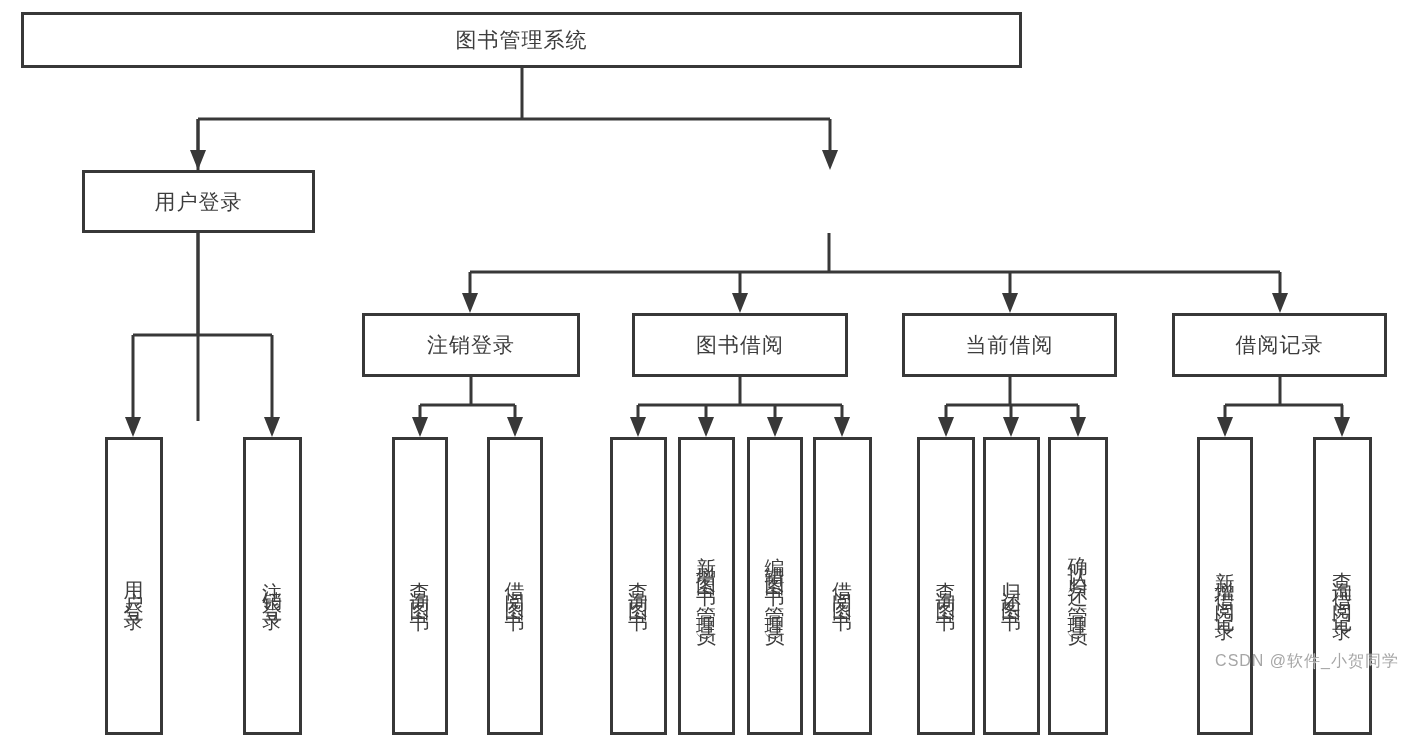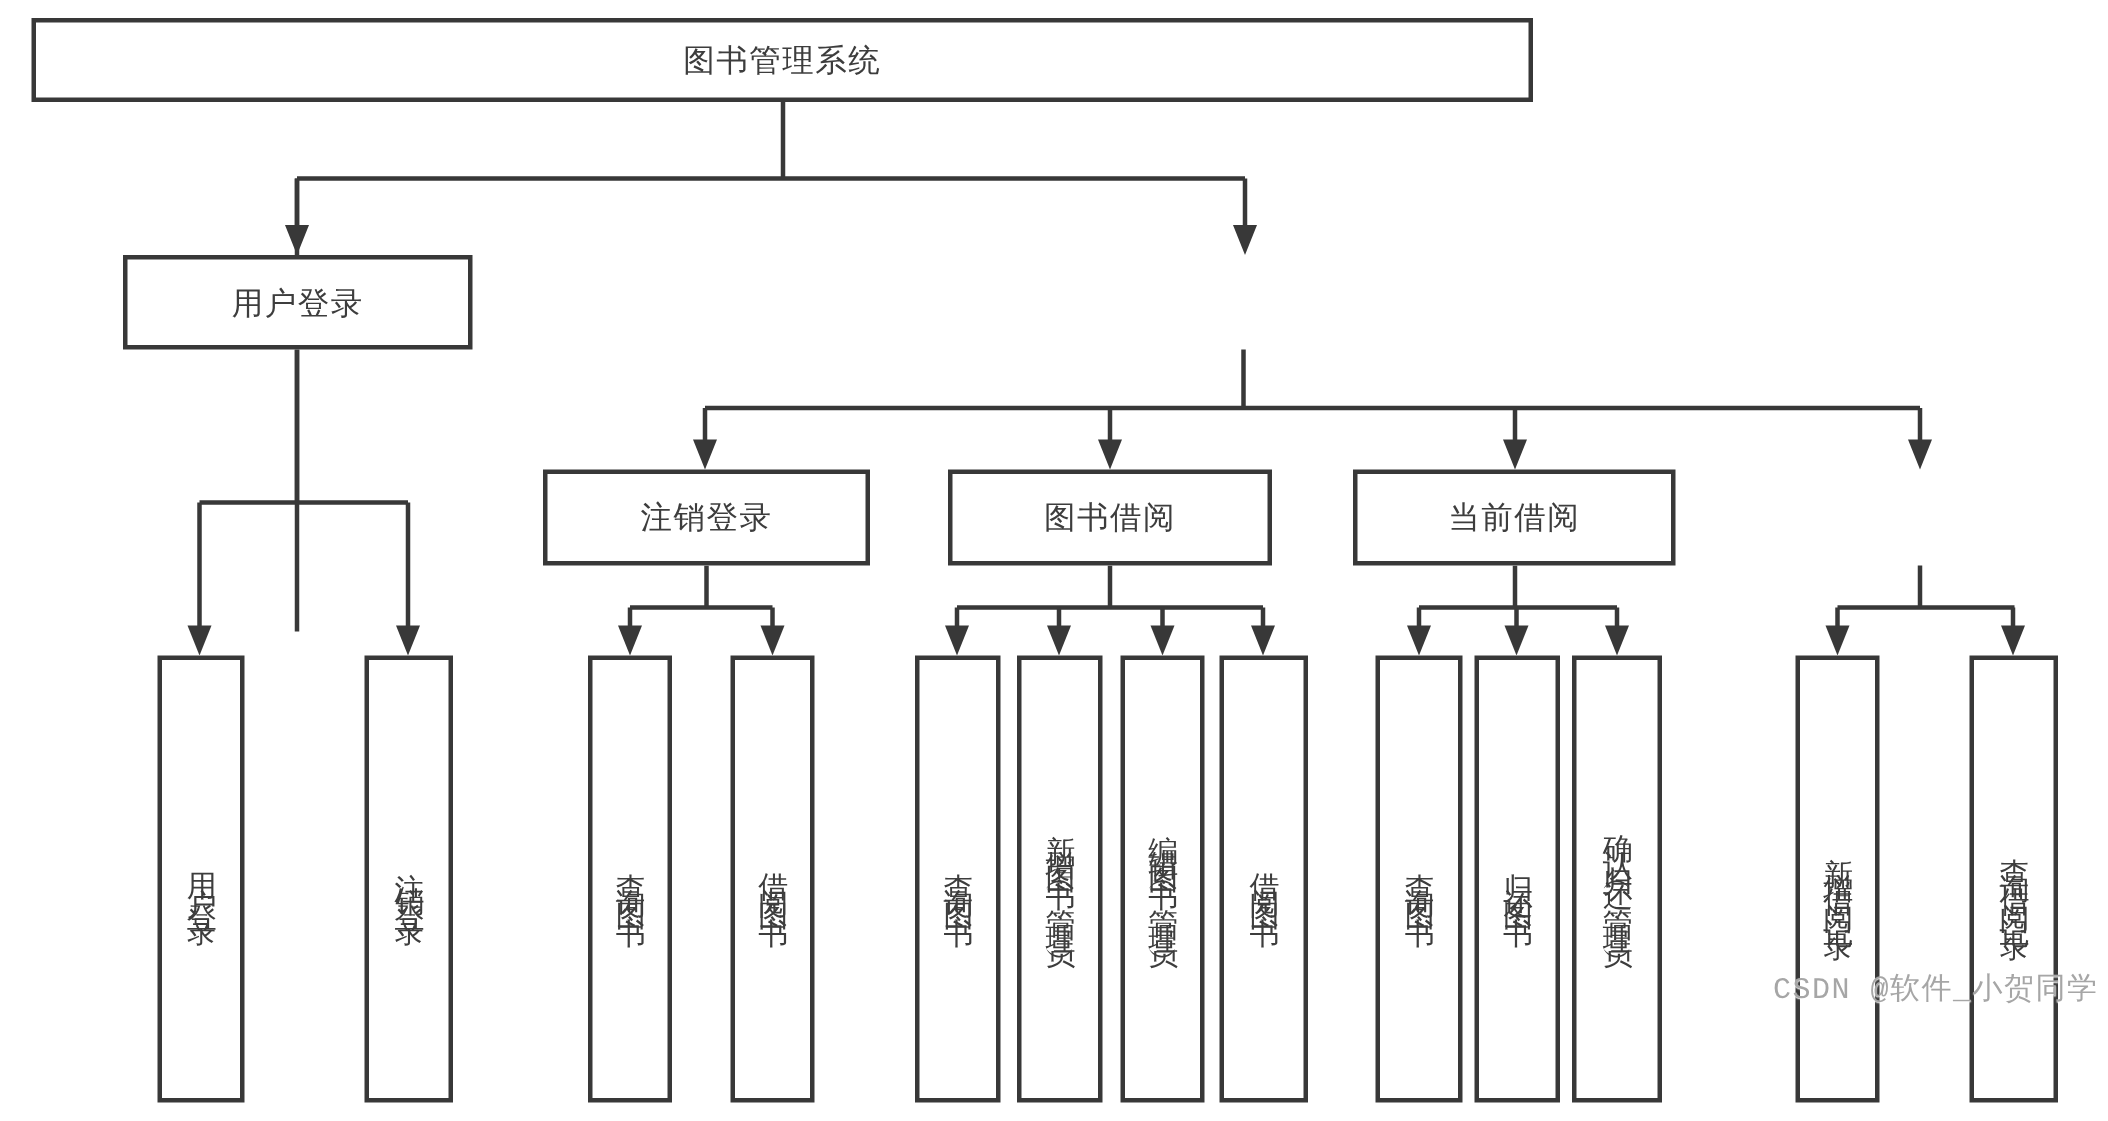--- a/index.html
+++ b/index.html
@@ -5,22 +5,22 @@
   html,body{margin:0;padding:0;background:#ffffff;}
   body{width:1405px;height:747px;position:relative;overflow:hidden;
        font-family:"Liberation Sans","DejaVu Sans",sans-serif;}
   #stage{position:absolute;left:0;top:0;width:1405px;height:676px;background:#ffffff;}
   #wires{position:absolute;left:0;top:0;width:1405px;height:747px;}
   .node{position:absolute;box-sizing:border-box;border:3px solid #383838;background:#ffffff;
         display:flex;align-items:center;justify-content:center;color:#3d3d3d;}
   .node.h span{font-size:21px;letter-spacing:1px;white-space:nowrap;}
   .node.v span{writing-mode:vertical-rl;text-orientation:mixed;font-size:20px;
                letter-spacing:10px;line-height:1;white-space:nowrap;}
-  #watermark{position:absolute;right:6px;bottom:4px;font-size:20px;color:#a6a6a6;
-             letter-spacing:1px;text-shadow:0 1px 1px #ffffff;white-space:nowrap;font-family:Liberation Mono, monospace;}
+  #watermark{position:absolute;right:6px;bottom:4px;font-size:16px;color:#a6a6a6;
+             letter-spacing:1px;text-shadow:0 1px 1px #ffffff;white-space:nowrap;}
 </style>
 </head>
 <body>
 
 <div id="stage">
 
   <svg id="wires" width="1405" height="747" viewBox="0 0 1405 747" xmlns="http://www.w3.org/2000/svg">
     <g stroke="#383838" stroke-width="3" fill="none">
 
       <path d="M522,68 V119 M198,119 H830 M198,119 V421 M830,119 V154"></path>
@@ -72,20 +72,23 @@
 
   <div class="node h" style="left:362px;top:313px;width:218px;height:64px">
     <span>注销登录</span>
   </div>
   <div class="node h" style="left:632px;top:313px;width:216px;height:64px">
     <span>图书借阅</span>
   </div>
   <div class="node h" style="left:902px;top:313px;width:215px;height:64px">
     <span>当前借阅</span>
   </div>
+  <div class="node h" style="left:1172px;top:313px;width:215px;height:64px">
+    <span>借阅记录</span>
+  </div>
 
   <div class="node v" style="left:105px;top:437px;width:58px;height:298px">
     <span>用户登录</span>
   </div>
   <div class="node v" style="left:243px;top:437px;width:59px;height:298px">
     <span>注销登录</span>
   </div>
 
   <div class="node v" style="left:392px;top:437px;width:56px;height:298px">
     <span>查询图书</span>

